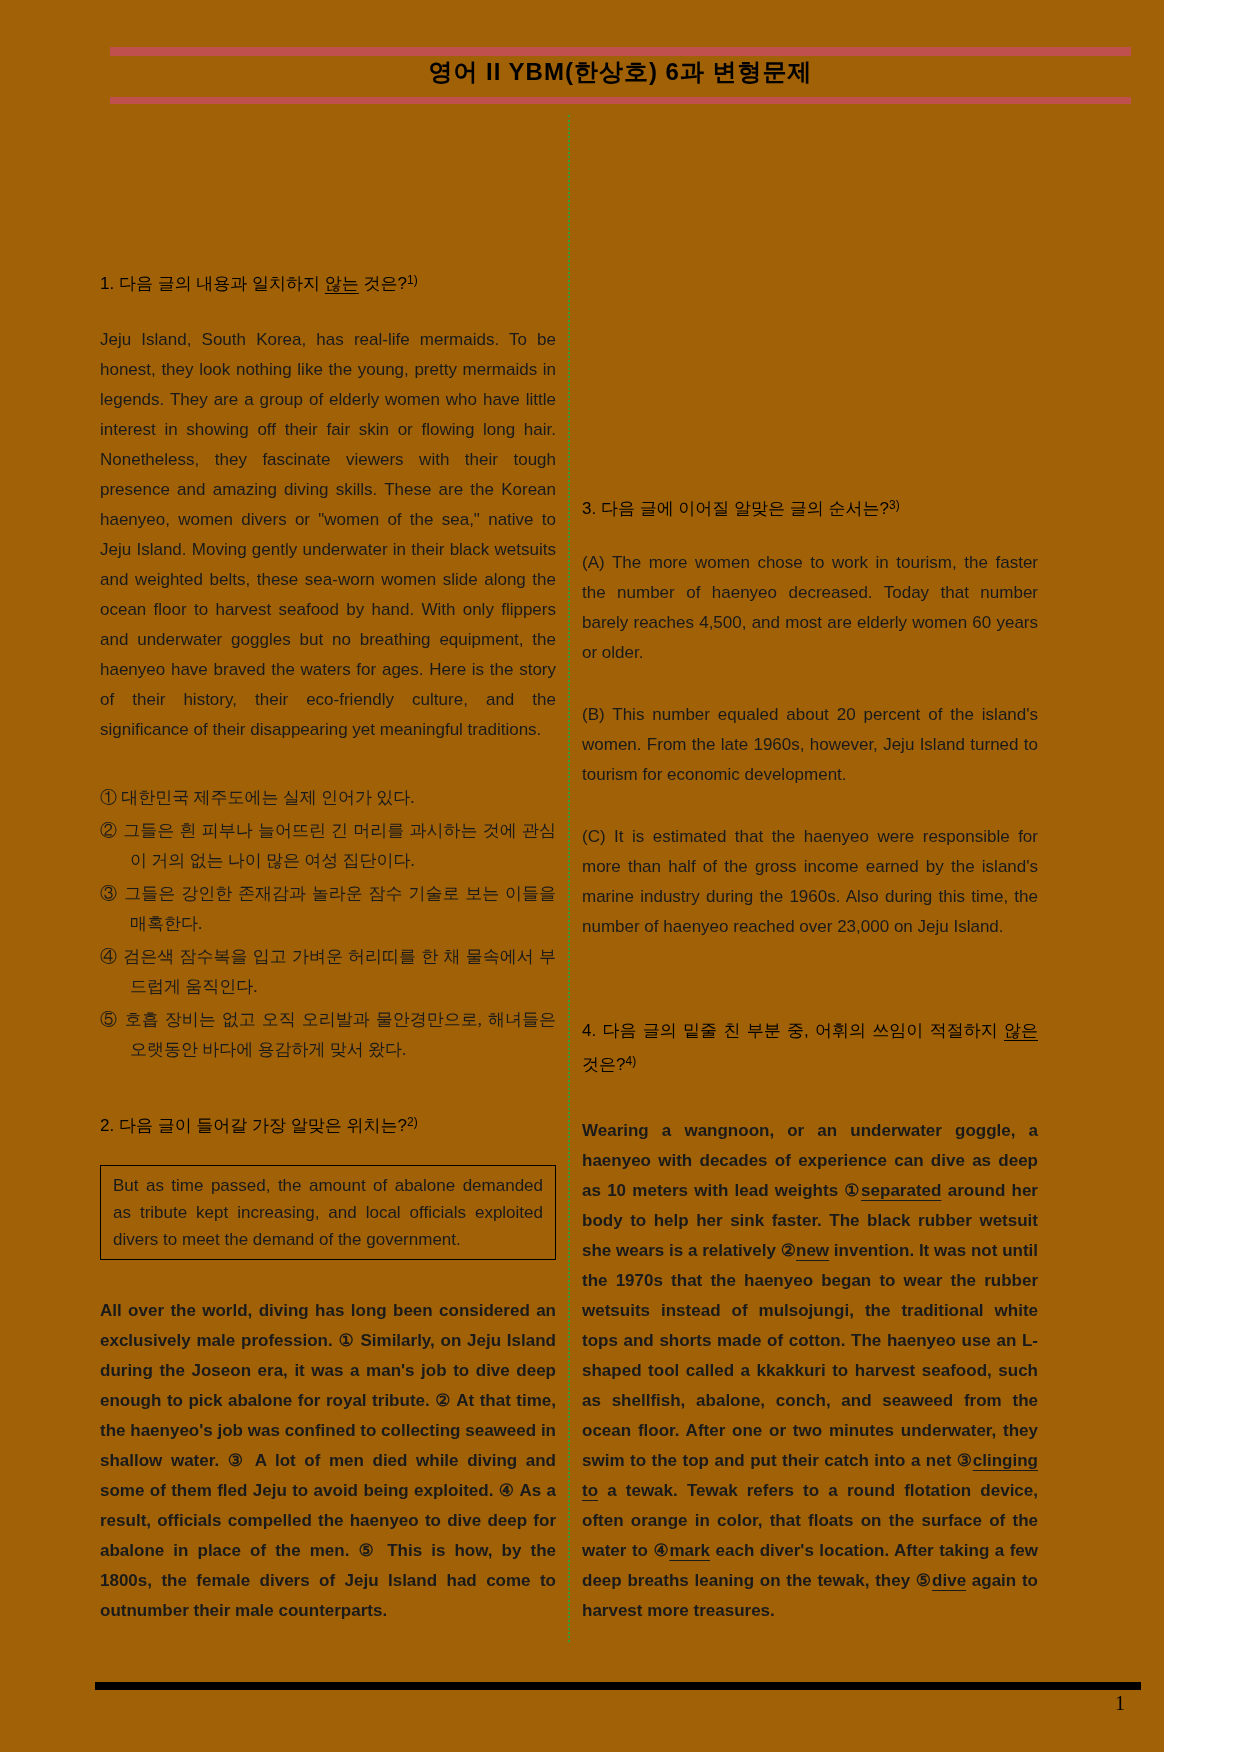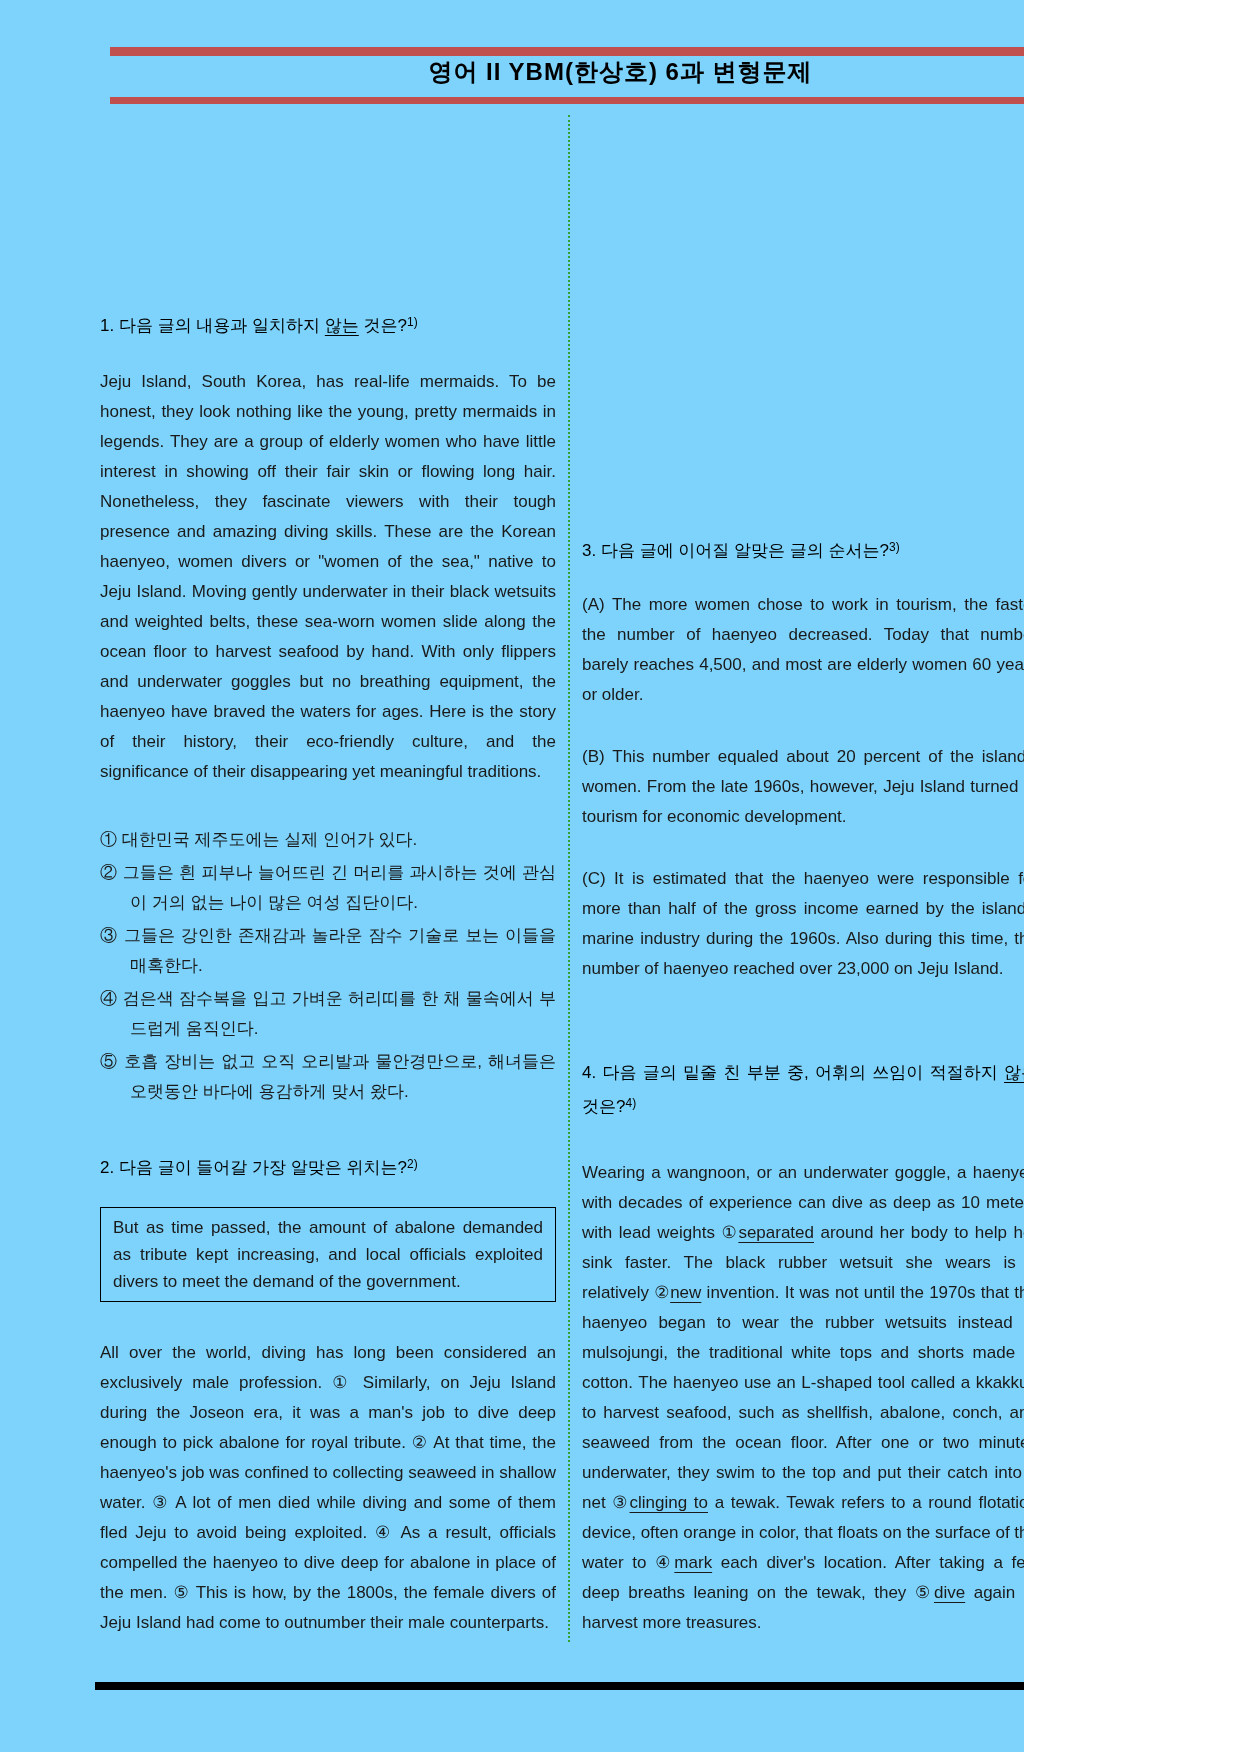--- a/index.html
+++ b/index.html
@@ -1,18 +1,18 @@
 <!DOCTYPE html>
 <html><head>
 <meta charset="utf-8">
 <style>
   * { margin:0; padding:0; box-sizing:border-box; }
   html,body { background:#ffffff; }
   .page {
-    position:relative; width:1024px; height:1752px; background:#7dd3fc;
+    position:relative; width:1164px; height:1752px; background:#a16207;
     font-family:"Liberation Sans", sans-serif; color:#121212; overflow:hidden;padding-left:36px;
   }
   .bar { position:absolute; left:110px; width:1021px; background:#c0504d; }
   .bar-top { top:47px; height:9px; }
   .bar-mid { top:97px; height:7px; }
   .doc-title {
     position:absolute; top:56px; left:110px; width:1021px; text-align:center;
     font-size:24px; font-weight:bold; letter-spacing:1px; color:#000;
   }
   .columns { position:absolute; top:115px; left:100px; width:938px; display:flex;align-items:flex-end; }
@@ -21,24 +21,24 @@
   .vline { width:0; border-left:2px dotted #33a033; height:1527px; }
 
   .qheader { margin-bottom:26px; color:#000; }
   .qh2 { margin-top:42px; margin-bottom:24px; }
   .qh4 { margin-top:74px; margin-bottom:36px; }
   .q3h { margin-bottom:24px; }
   .uline { text-decoration:underline; text-underline-offset:4px; }
   .fnote { font-size:12px; vertical-align:5px; letter-spacing:0; }
 
   .passage { margin:0 0 38px 0; }
-  .passage.last { margin-bottom:4px; }
+  .passage.last { margin-bottom:16px;font-weight:bold; }
 
   .options { margin-bottom:0; }
-  .option { padding-left:30px; text-indent:-30px; margin-bottom:3px; }
+  .option { padding-left:30px; text-indent:-30px; margin-bottom:3px;font-family:Liberation Serif, serif; }
   .option .marker { font-size:17px; }
 
   .tbox {
     border:1.5px solid #000; padding:6px 12px; line-height:27px;
     margin-bottom:36px;
   }
   .tbox.q3box { margin-bottom:46px; }
 
   .para { margin-bottom:32px; }
   .para:last-child { margin-bottom:34px; }

